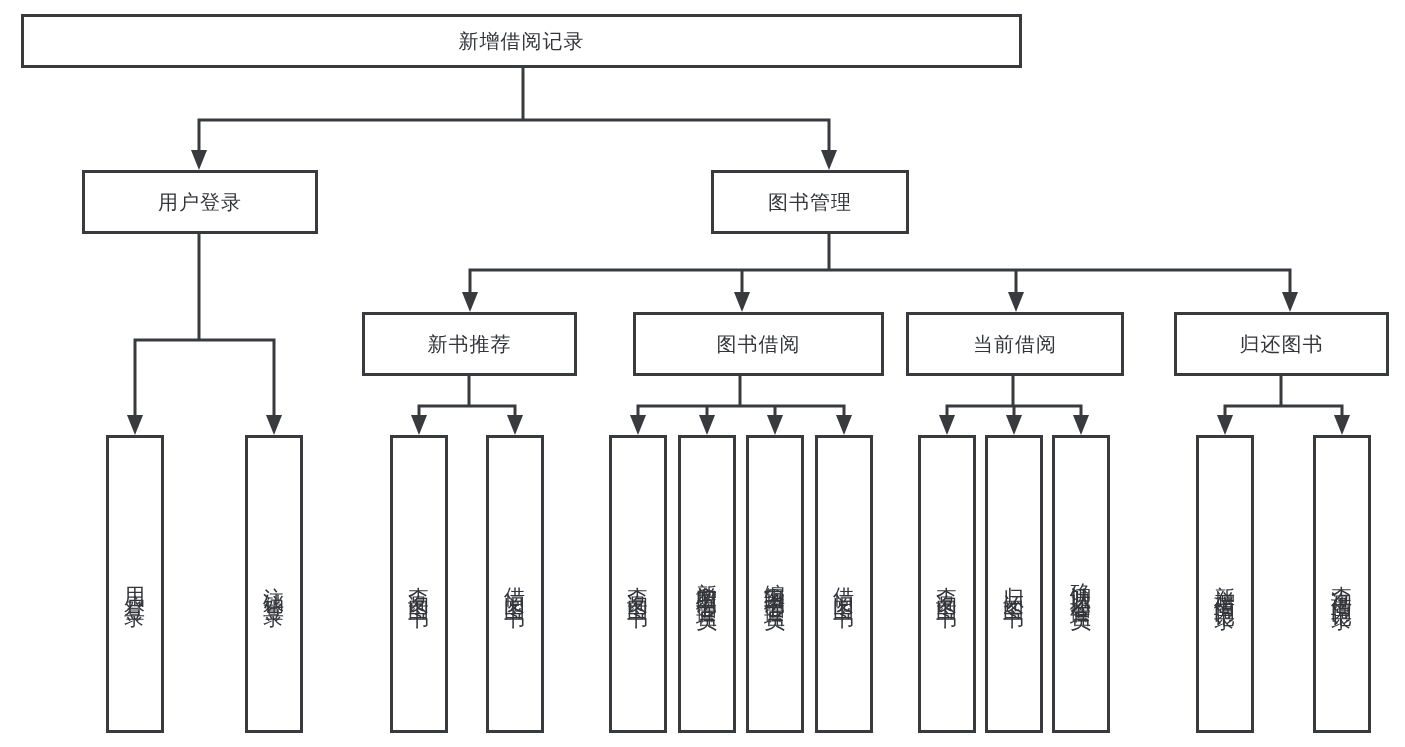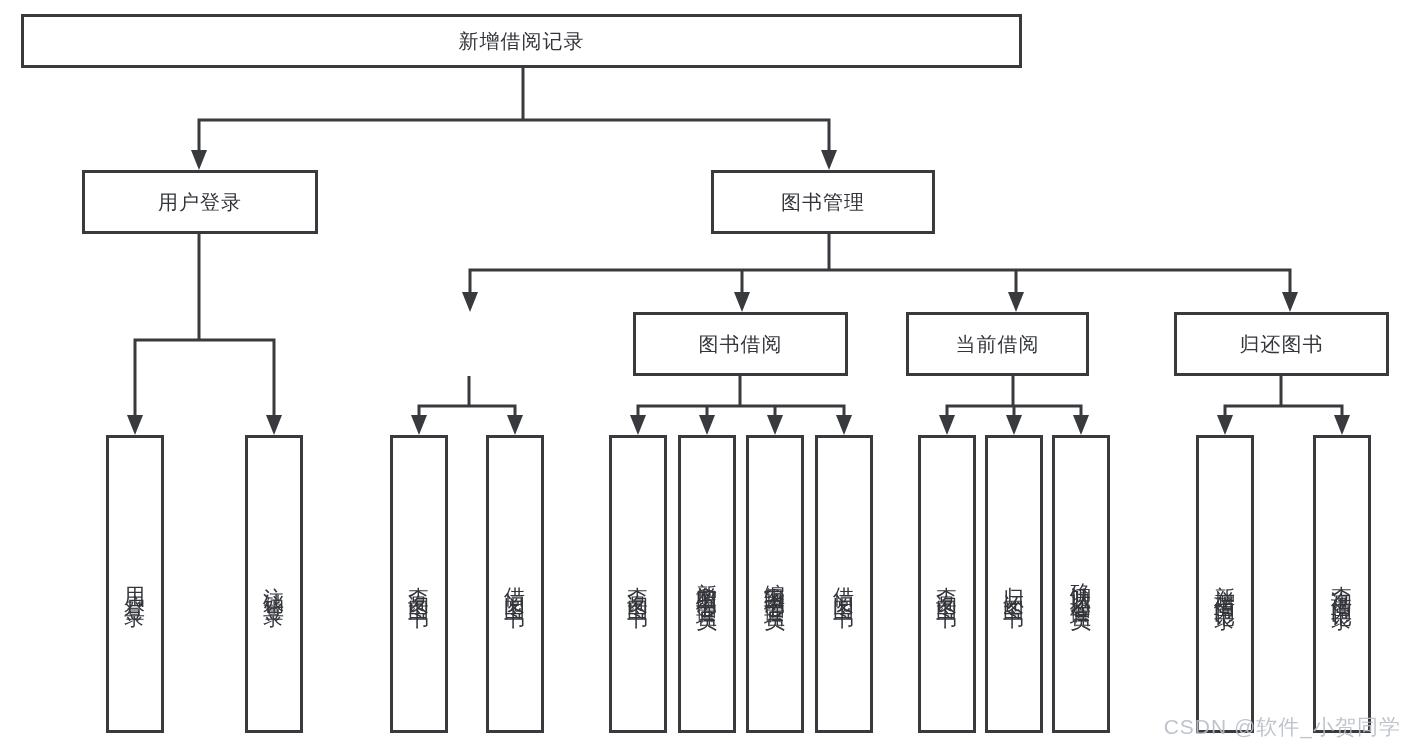--- a/index.html
+++ b/index.html
@@ -107,39 +107,39 @@
       <polygon points="1006,415 1022,415 1014,435"></polygon>
       <polygon points="1073,415 1089,415 1081,435"></polygon>
       <polygon points="1217,415 1233,415 1225,435"></polygon>
       <polygon points="1334,415 1350,415 1342,435"></polygon>
     </g>
   </svg>
 
   <div class="box" style="left:21px; top:14px; width:1001px; height:54px;">新增借阅记录</div>
 
   <div class="box" style="left:82px; top:170px; width:236px; height:64px;">用户登录</div>
-  <div class="box" style="left:711px; top:170px; width:224px; height:64px;">图书管理</div>
+  <div class="box" style="left:711px; top:170px; width:198px; height:64px;">图书管理</div>
 
-  <div class="box" style="left:633px; top:312px; width:215px; height:64px;">图书借阅</div>
-  <div class="box" style="left:906px; top:312px; width:183px; height:64px;">当前借阅</div>
+  <div class="box" style="left:362px; top:312px; width:215px; height:64px;">新书推荐</div>
+  <div class="box" style="left:633px; top:312px; width:251px; height:64px;">图书借阅</div>
+  <div class="box" style="left:906px; top:312px; width:218px; height:64px;">当前借阅</div>
   <div class="box" style="left:1174px; top:312px; width:215px; height:64px;">归还图书</div>
 
   <div class="vbox" style="left:106px;">用户登录</div>
   <div class="vbox" style="left:245px;">注销登录</div>
 
   <div class="vbox" style="left:390px;">查询图书</div>
   <div class="vbox" style="left:486px;">借阅图书</div>
 
   <div class="vbox" style="left:609px;">查询图书</div>
   <div class="vbox" style="left:678px; letter-spacing:4px;">新增图书（管理员）</div>
   <div class="vbox" style="left:746px; letter-spacing:4px;">编辑图书（管理员）</div>
   <div class="vbox" style="left:815px;">借阅图书</div>
 
   <div class="vbox" style="left:918px;">查询图书</div>
   <div class="vbox" style="left:985px;">归还图书</div>
   <div class="vbox" style="left:1052px; letter-spacing:4px;">确认归还（管理员）</div>
 
   <div class="vbox" style="left:1196px; letter-spacing:5px;">新增借阅记录</div>
   <div class="vbox" style="left:1313px; letter-spacing:5px;">查询借阅记录</div>
 
-  <div class="watermark">CSDN @软件_小贺同学</div>
 
 </div>
 
 </body></html>

